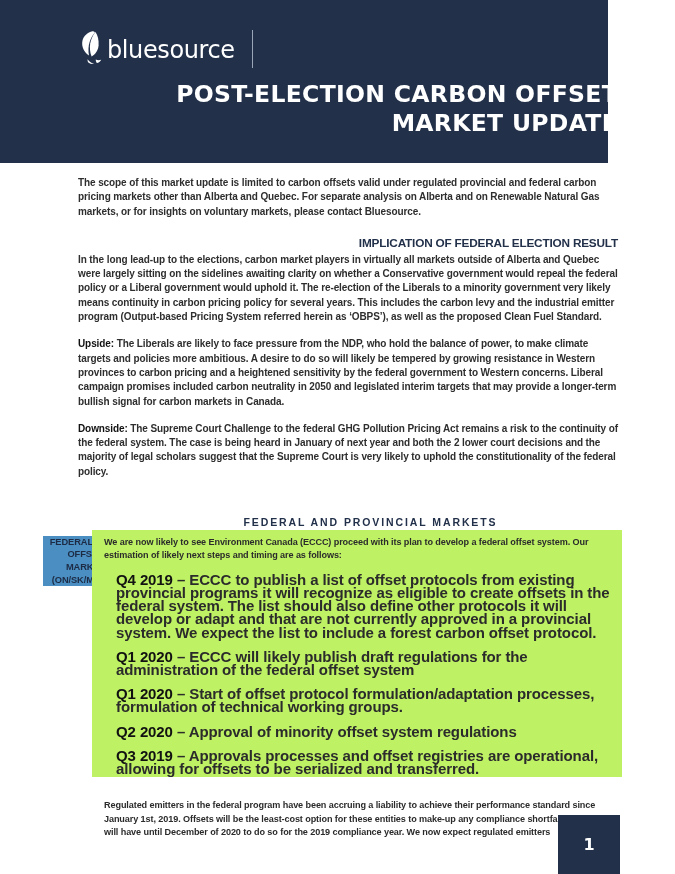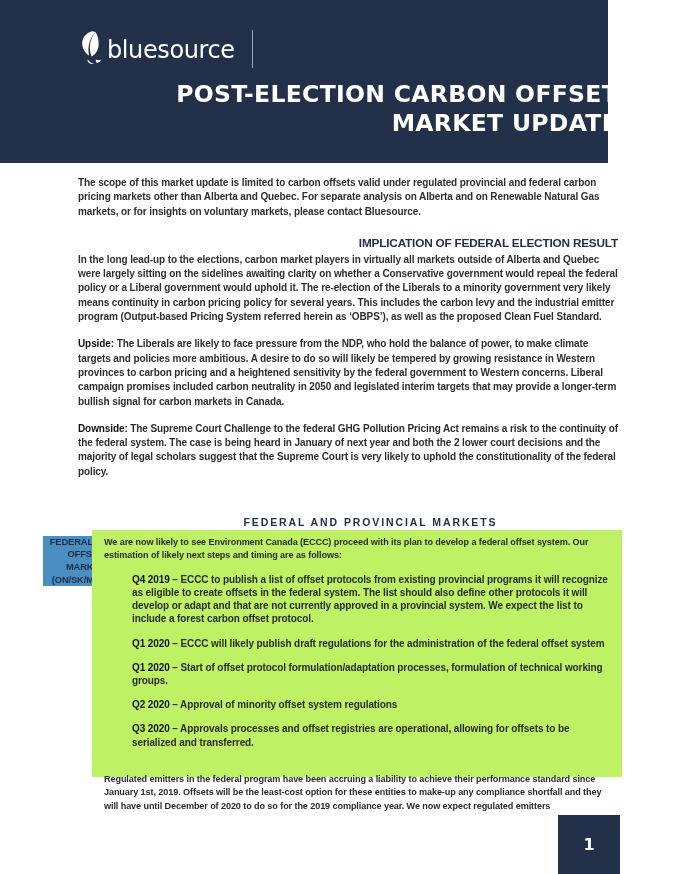--- a/index.html
+++ b/index.html
@@ -134,25 +134,25 @@
     margin: 0 0 10px 0;
     letter-spacing: -0.1px;
   }
   .panel-text.tight { margin-bottom: 0; margin-top: 24px; }
   .timeline {
     margin: 0;
     padding: 0 0 0 12px;
     list-style: none;
   }
   .timeline li {
-    font-size: 10px;
+    font-size: 15px;
     line-height: 13.2px;
     color: #2b2b2b;
     font-weight: 600;
-    margin: 0 0 11px 16px;
+    margin: 0 0 11px 0;
     letter-spacing: -0.1px;
   }
   .timeline li .qlabel {
     font-weight: bold;
     color: #111111;
   }
 
   .sidebar-tag {
     position: absolute;
     left: 7px;
@@ -232,19 +232,19 @@
 <div class="sidebar-tag">FEDERAL OBPS OFFSET MARKET (ON/SK/MB/NB)</div>
 
 <div class="gray-panel">
   <p class="panel-text">We are now likely to see Environment Canada (ECCC) proceed with its plan to develop a federal offset system. Our estimation of likely next steps and timing are as follows:</p>
 
   <ul class="timeline">
     <li><span class="qlabel">Q4 2019</span><span> – ECCC to publish a list of offset protocols from existing provincial programs it will recognize as eligible to create offsets in the federal system. The list should also define other protocols it will develop or adapt and that are not currently approved in a provincial system. We expect the list to include a forest carbon offset protocol.</span></li>
     <li><span class="qlabel">Q1 2020</span><span> – ECCC will likely publish draft regulations for the administration of the federal offset system</span></li>
     <li><span class="qlabel">Q1 2020</span><span> – Start of offset protocol formulation/adaptation processes, formulation of technical working groups.</span></li>
     <li><span class="qlabel">Q2 2020</span><span> – Approval of minority offset system regulations</span></li>
-    <li><span class="qlabel">Q3 2020</span><span> – Approvals processes and offset registries are operational, allowing for offsets to be serialized and transferred.</span></li>
+    <li><span class="qlabel">Q3 2019</span><span> – Approvals processes and offset registries are operational, allowing for offsets to be serialized and transferred.</span></li>
   </ul>
 
   <p class="panel-text tight">Regulated emitters in the federal program have been accruing a liability to achieve their performance standard since January 1st, 2019. Offsets will be the least-cost option for these entities to make-up any compliance shortfall and they will have until December of 2020 to do so for the 2019 compliance year. We now expect regulated emitters</p>
 </div>
 
 <div class="page-number-box">1</div>
 
 </body></html>

